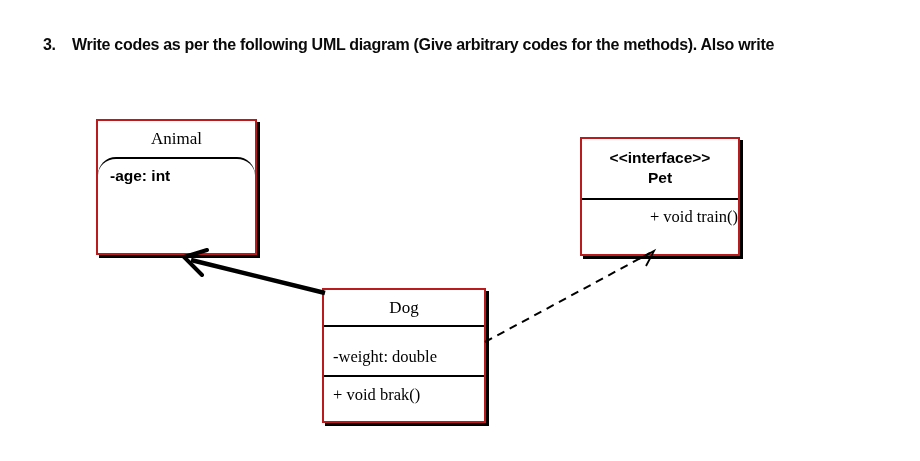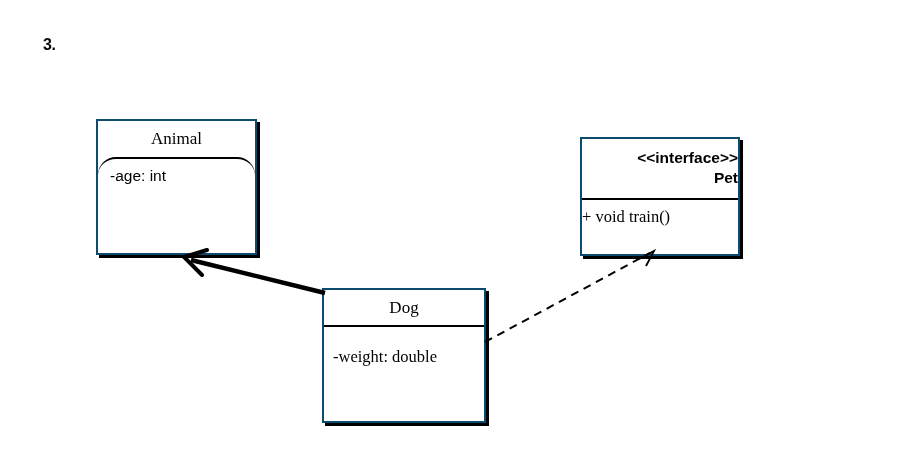--- a/index.html
+++ b/index.html
@@ -26,39 +26,39 @@
     line-height: 27px;
     color: #0a0a0a;
   }
   .qnum { width: 29px; flex: none; }
 
   
   .uml-box {
     position: absolute;
     box-sizing: border-box;
     background: #ffffff;
-    border: 2px solid #0c4a6e;
+    border: 2px solid #b91c1c;
     box-shadow: 3px 3px 0 #000;
   }
   .row { box-sizing: border-box; overflow: hidden; }
   .row + .row { border-top: 2px solid #000; }
   .serif { font-family: "Liberation Serif", serif; }
   .sans  { font-family: "Liberation Sans", sans-serif; }
   .ctr   { display: flex; align-items: center; justify-content: center; }
 
   
   .box-animal { left: 96px; top: 119px; width: 161px; height: 136px; }
   .box-animal .r-title  { height: 36px; font-size: 17px; }
-  .box-animal .r-attr   { height: 53px; padding: 8px 0 0 12px; font-size: 15.5px; font-weight: 400; border-radius: 18px; }
+  .box-animal .r-attr   { height: 53px; padding: 8px 0 0 12px; font-size: 15.5px; font-weight: 700; border-radius: 18px; }
   .box-animal .r-method { height: 43px; padding: 8px 0 0 12px; font-size: 15.5px; font-weight: 600; }
 
   
   .box-pet { left: 580px; top: 137px; width: 160px; height: 119px; }
-  .box-pet .r-title  { height: 59px; text-align: right; padding-top: 9px; font-size: 15.5px; line-height: 20px; font-weight: 600; }
-  .box-pet .r-method { height: 56px; text-align: left; padding-top: 7px; font-size: 16.5px; }
+  .box-pet .r-title  { height: 59px; text-align: center; padding-top: 9px; font-size: 15.5px; line-height: 20px; font-weight: 600; }
+  .box-pet .r-method { height: 56px; text-align: right; padding-top: 7px; font-size: 16.5px; }
 
   
   .box-dog { left: 322px; top: 288px; width: 164px; height: 135px; }
   .box-dog .r-title  { height: 35px; font-size: 17px; }
   .box-dog .r-attr   { height: 50px; padding: 20px 0 0 9px; font-size: 16.5px; }
   .box-dog .r-method { height: 46px; padding: 8px 0 0 9px; font-size: 16.5px; }
 
   
   .arrows {
     position: absolute;
@@ -68,39 +68,41 @@
   }
 </style>
 </head>
 <body>
 
 <div class="page">
 
   <div class="question">
     <div class="qnum">3.</div>
     <div class="qtext">
+      <div>Write codes as per the following UML diagram (Give arbitrary codes for the methods). Also write</div>
     </div>
   </div>
 
   <div class="uml-box box-animal">
     <div class="row r-title serif ctr">Animal</div>
     <div class="row r-attr sans">-age: int</div>
   </div>
 
   <div class="uml-box box-pet">
     <div class="row r-title sans">
       <div>&lt;&lt;interface&gt;&gt;</div>
       <div>Pet</div>
     </div>
     <div class="row r-method serif">+ void train()</div>
   </div>
 
   <div class="uml-box box-dog">
     <div class="row r-title serif ctr">Dog</div>
     <div class="row r-attr serif">-weight: double</div>
+    <div class="row r-method serif">+ void brak()</div>
   </div>
 
   <svg class="arrows" viewBox="0 0 920 461">
 
     <line x1="325" y1="293" x2="191" y2="260" stroke="#000" stroke-width="4.5"></line>
     <polyline points="207,250 184,257 202,275" fill="none" stroke="#000" stroke-width="4" stroke-linecap="round"></polyline>
 
     <line x1="485" y1="342" x2="650" y2="253" stroke="#000" stroke-width="2" stroke-dasharray="8,6"></line>
     <polyline points="639,259 654,251 646,266" fill="none" stroke="#000" stroke-width="1.8"></polyline>
   </svg>

